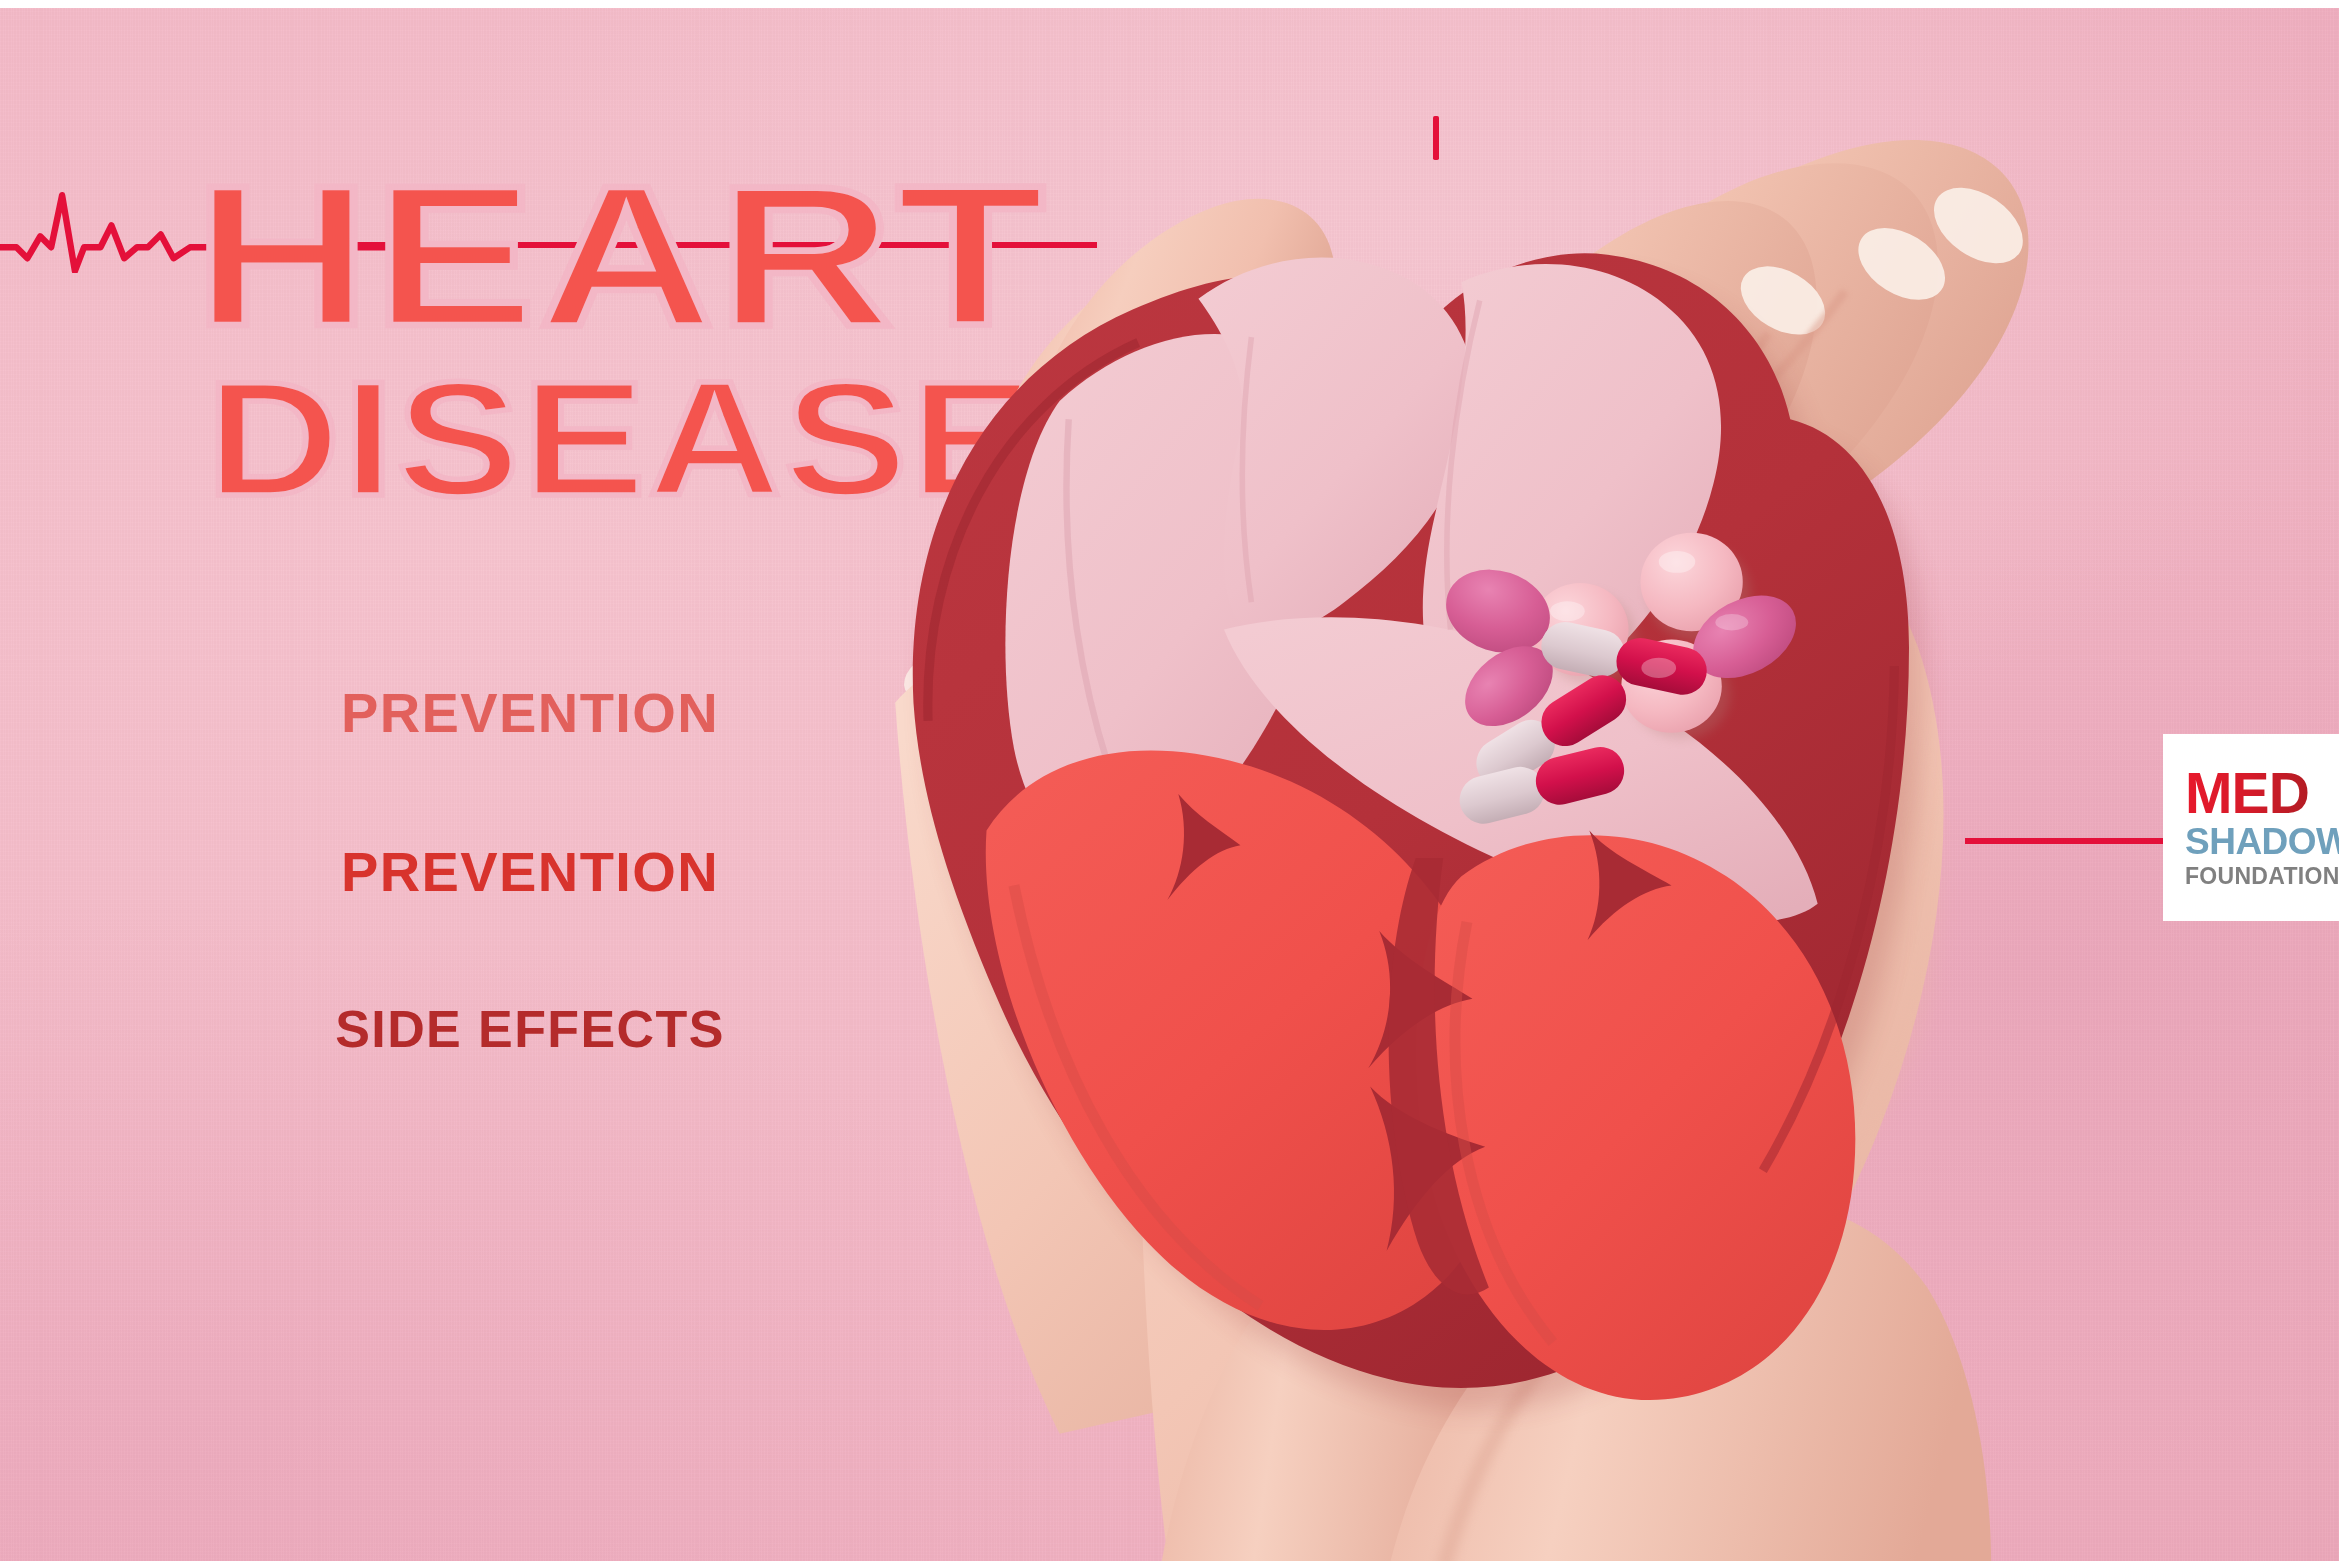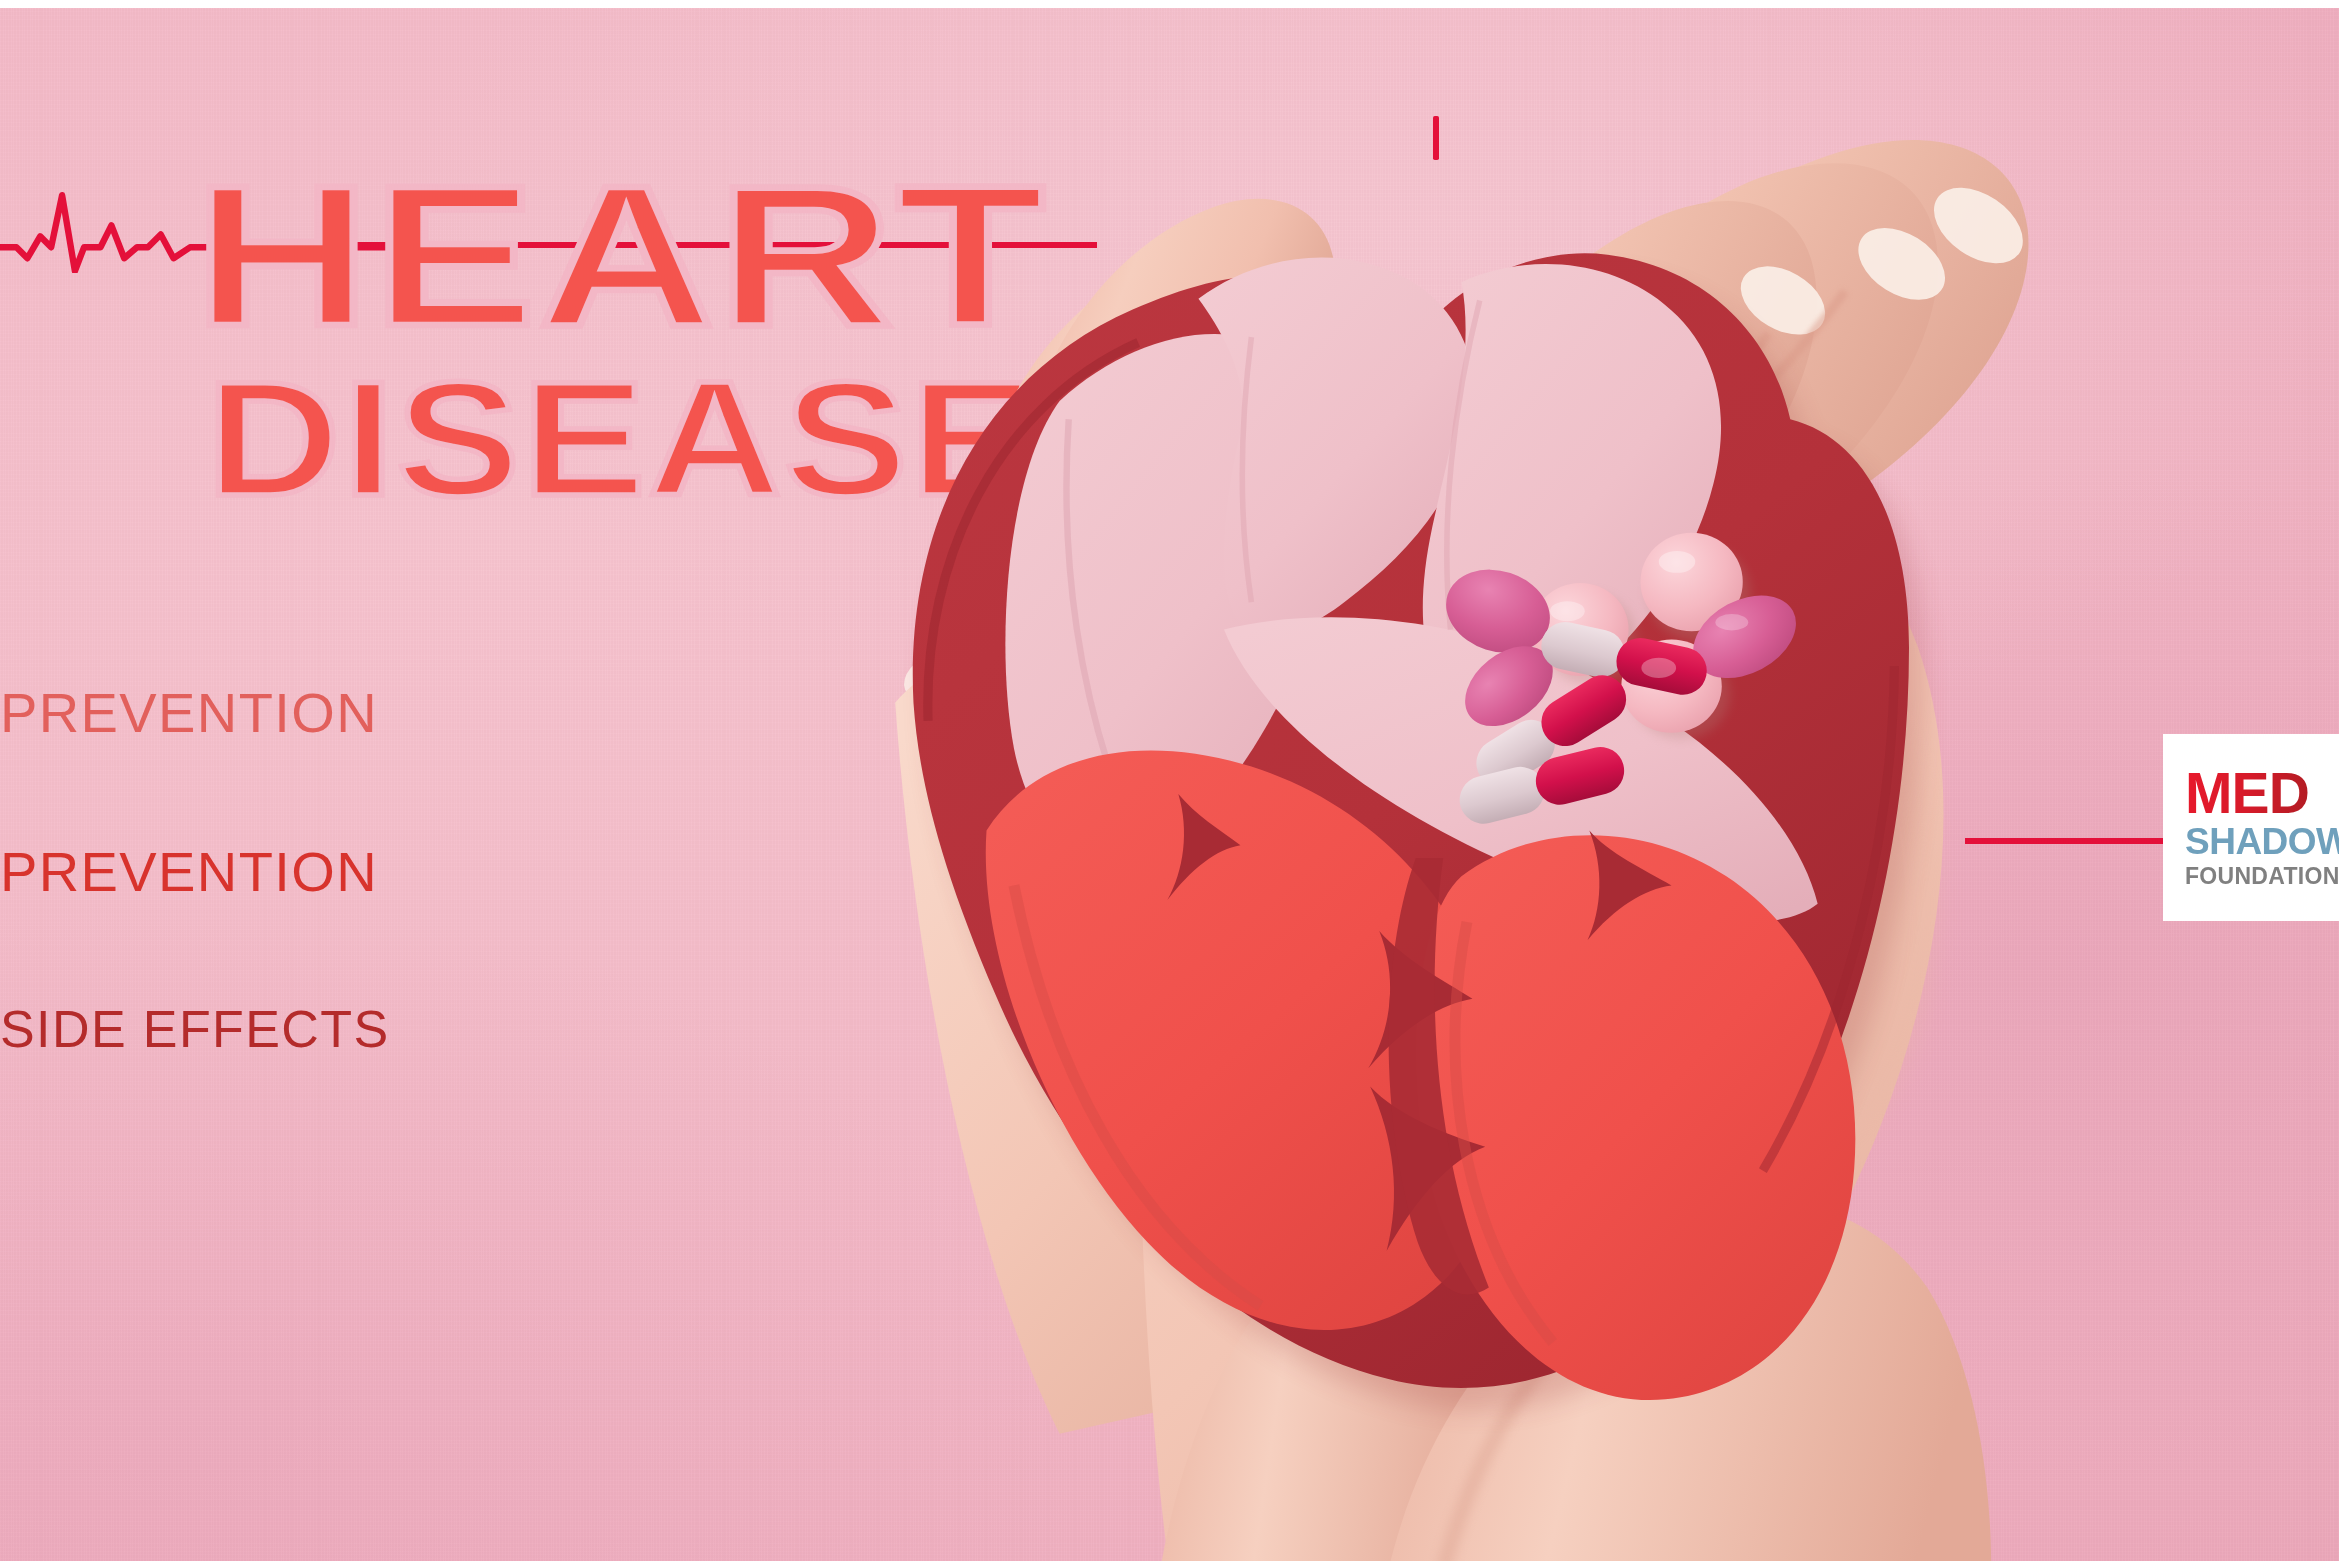--- a/index.html
+++ b/index.html
@@ -42,22 +42,22 @@
   .headline{
     position:absolute;left:155px;top:155px;width:932px;
     line-height:.86;
     letter-spacing:1.8px;
   }
   .hl-line{display:block;text-align:center;}
   .hl-line svg{display:block;width:100%;height:auto;overflow:visible;}
 
   
   .sub{
-    position:absolute;left:0;width:1060px;text-align:left;
-    font-weight:normal;letter-spacing:1.4px;white-space:nowrap;
+    position:absolute;left:0;width:1060px;text-align:center;
+    font-weight:bold;letter-spacing:1.4px;white-space:nowrap;
   }
   .sub-prevention{top:672px;font-size:56px;color:#E2605C;}
   .sub-treatments{top:831px;font-size:56px;color:#D8332D;}
   .sub-sideeffects{top:991px;font-size:52px;color:#B42B2B;}
 
   
   .photo{position:absolute;left:950px;top:0;width:1096px;height:1562px;}
   .photo svg{display:block;width:100%;height:100%;overflow:visible;}
 
   

